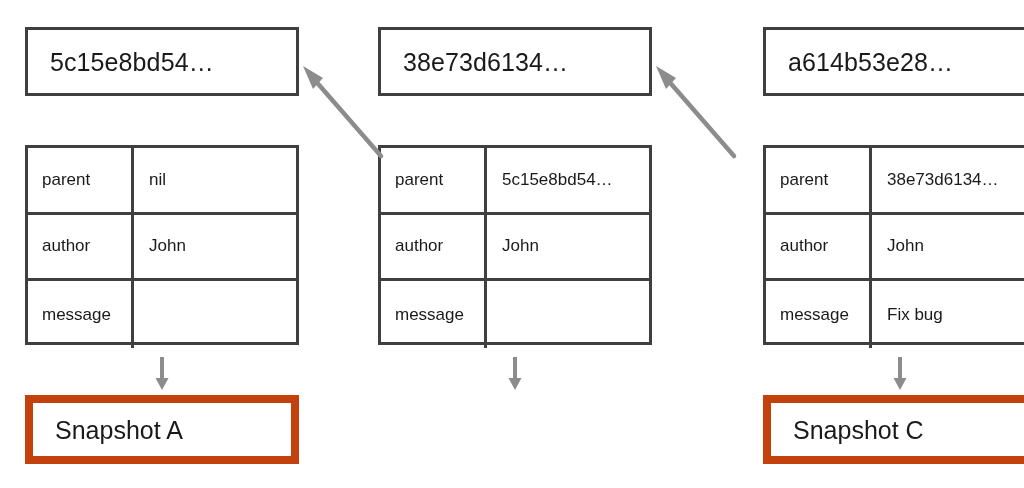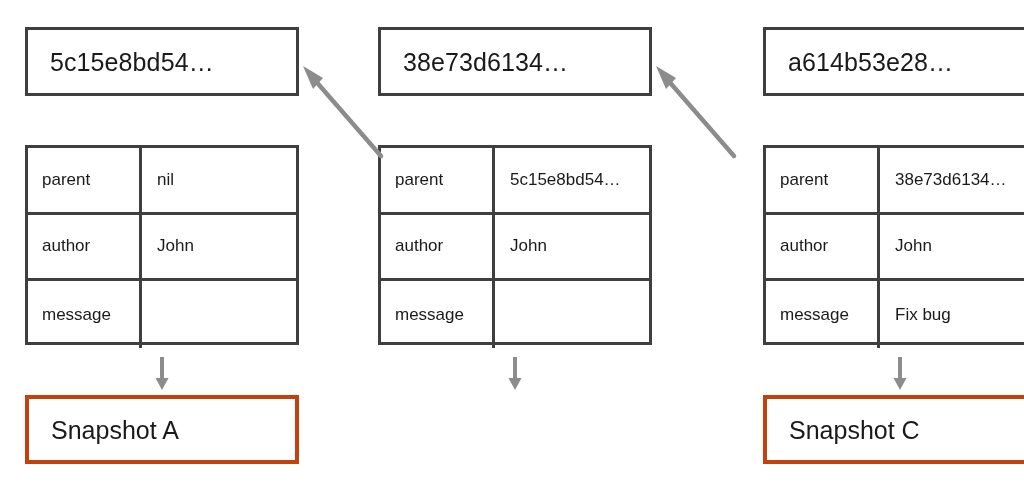--- a/index.html
+++ b/index.html
@@ -30,33 +30,33 @@
   .prop-table{
     position:absolute;left:0;top:145px;width:274px;height:200px;
     border:3px solid #3f3f3f;box-sizing:border-box;background:#fff;
   }
   .prop-row{
     position:relative;height:66.6667px;box-sizing:border-box;
     border-bottom:3px solid #3f3f3f;display:flex;align-items:center;
   }
   .prop-row:last-child{border-bottom:none;}
   .prop-key{
-    width:114px;box-sizing:border-box;height:100%;
+    width:106px;box-sizing:border-box;height:100%;
     border-right:3px solid #3f3f3f;
     display:flex;align-items:center;padding-left:14px;
     font-size:17px;color:#1a1a1a;white-space:nowrap;
   }
   .prop-val{
     flex:1;height:100%;display:flex;align-items:center;padding-left:15px;
     font-size:17px;color:#1a1a1a;white-space:nowrap;
   }
 
   .snap-box{
     position:absolute;left:0;top:395px;width:274px;height:69px;
-    border:4px solid #c2410c;box-sizing:border-box;background:#fff;
+    border:8px solid #c2410c;box-sizing:border-box;background:#fff;
   }
   .snap-box .txt{
     position:absolute;left:22px;top:50%;transform:translateY(-50%);
     font-size:25px;color:#1a1a1a;white-space:nowrap;
   }
 
   .down-arrow{position:absolute;left:122px;top:357px;width:30px;height:34px;}
   .diag-arrow{position:absolute;width:90px;height:100px;}
   .diag-arrow.a0{left:297px;top:62px;}
   .diag-arrow.a1{left:650px;top:62px;}

